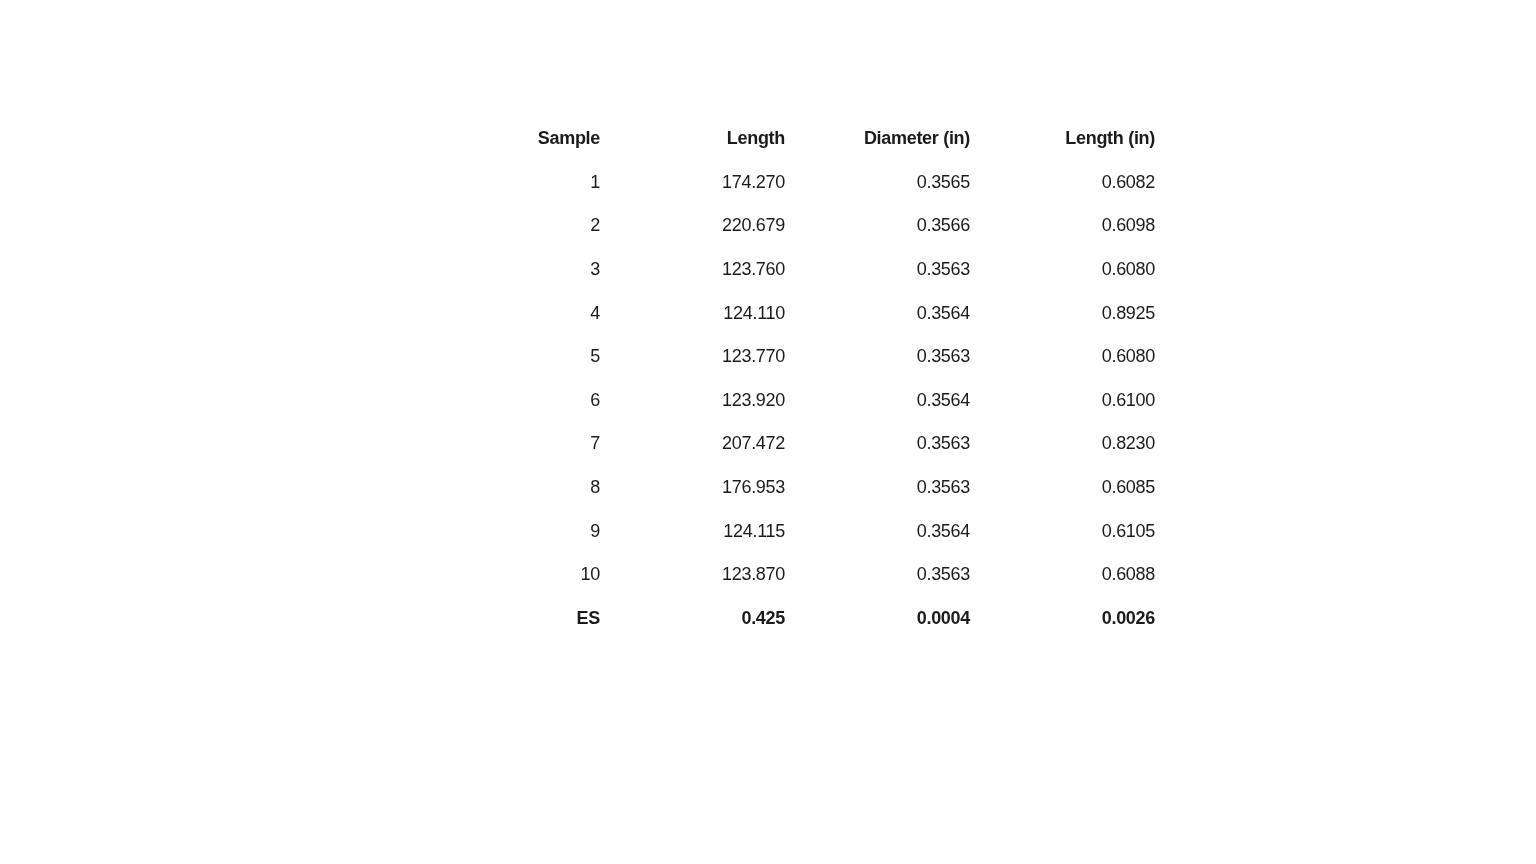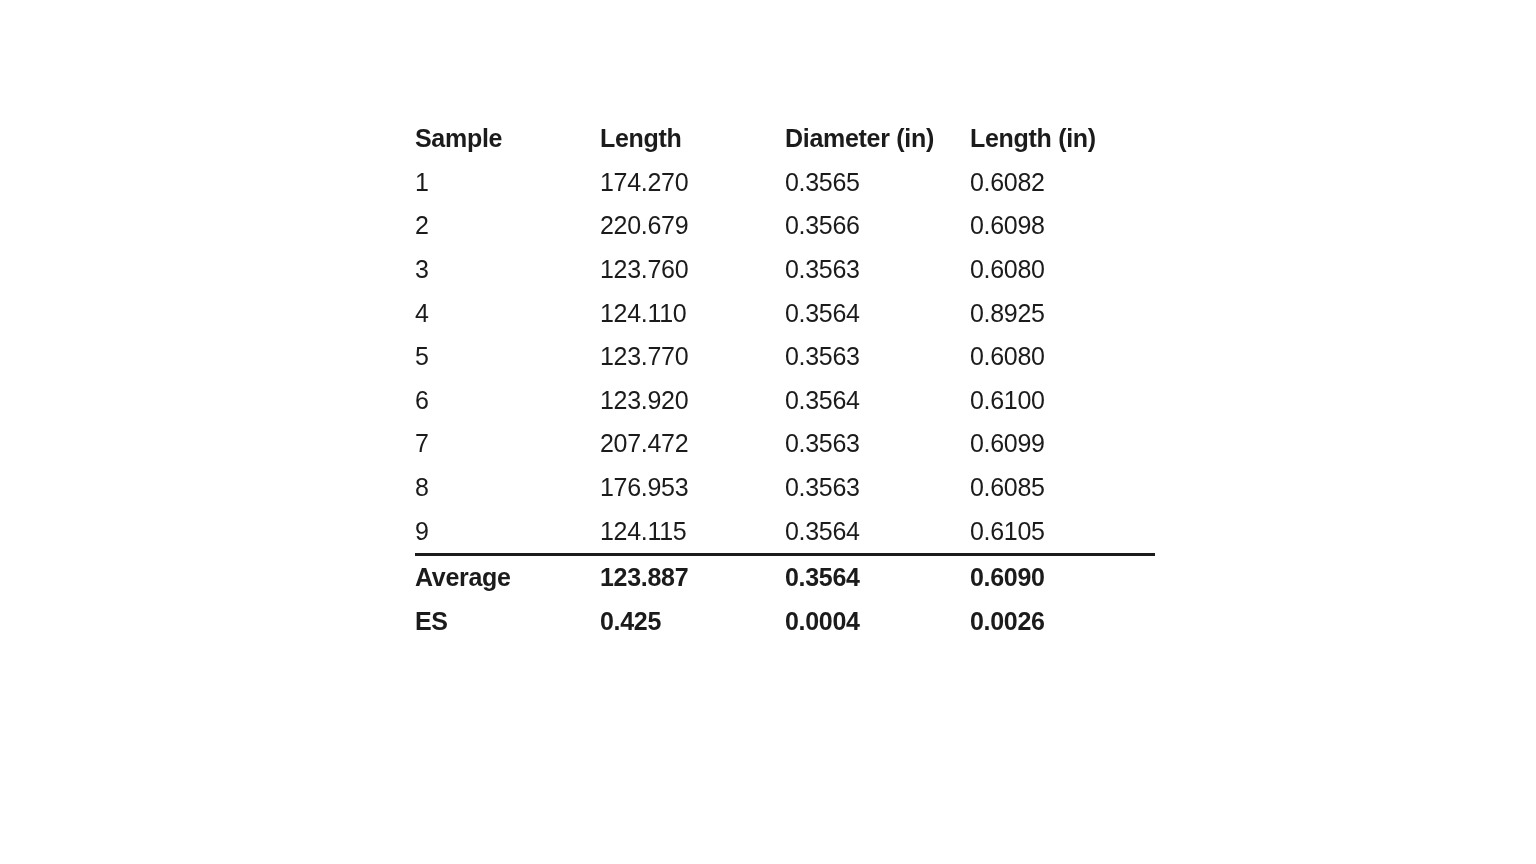--- a/index.html
+++ b/index.html
@@ -20,23 +20,23 @@
   table.data-table {
     width: 100%;
     border-collapse: collapse;
     table-layout: fixed;
     color: #1b1b1b;
     font-stretch: condensed;
     letter-spacing: -0.3px;
   }
   table.data-table th,
   table.data-table td {
-    text-align: left;
+    text-align: right;
     vertical-align: middle;
-    font-size: 25px;
+    font-size: 18px;
     height: 43.6px;
     padding: 0;
     white-space: nowrap;
   }
   thead th {
     font-weight: 700;
   }
   tbody td {
     font-weight: 400;
   }
@@ -94,39 +94,39 @@
       <tr>
         <td>6</td>
         <td>123.920</td>
         <td>0.3564</td>
         <td>0.6100</td>
       </tr>
       <tr>
         <td>7</td>
         <td>207.472</td>
         <td>0.3563</td>
-        <td>0.6099</td>
+        <td>0.8230</td>
       </tr>
       <tr>
         <td>8</td>
         <td>176.953</td>
         <td>0.3563</td>
         <td>0.6085</td>
       </tr>
       <tr>
         <td>9</td>
         <td>124.115</td>
         <td>0.3564</td>
         <td>0.6105</td>
       </tr>
-      <tr class="summary-row summary-divider">
-        <td>Average</td>
-        <td>123.887</td>
-        <td>0.3564</td>
-        <td>0.6090</td>
+      <tr>
+        <td>10</td>
+        <td>123.870</td>
+        <td>0.3563</td>
+        <td>0.6088</td>
       </tr>
       <tr class="summary-row">
         <td>ES</td>
         <td>0.425</td>
         <td>0.0004</td>
         <td>0.0026</td>
       </tr>
     </tbody>
   </table>
 </div>

